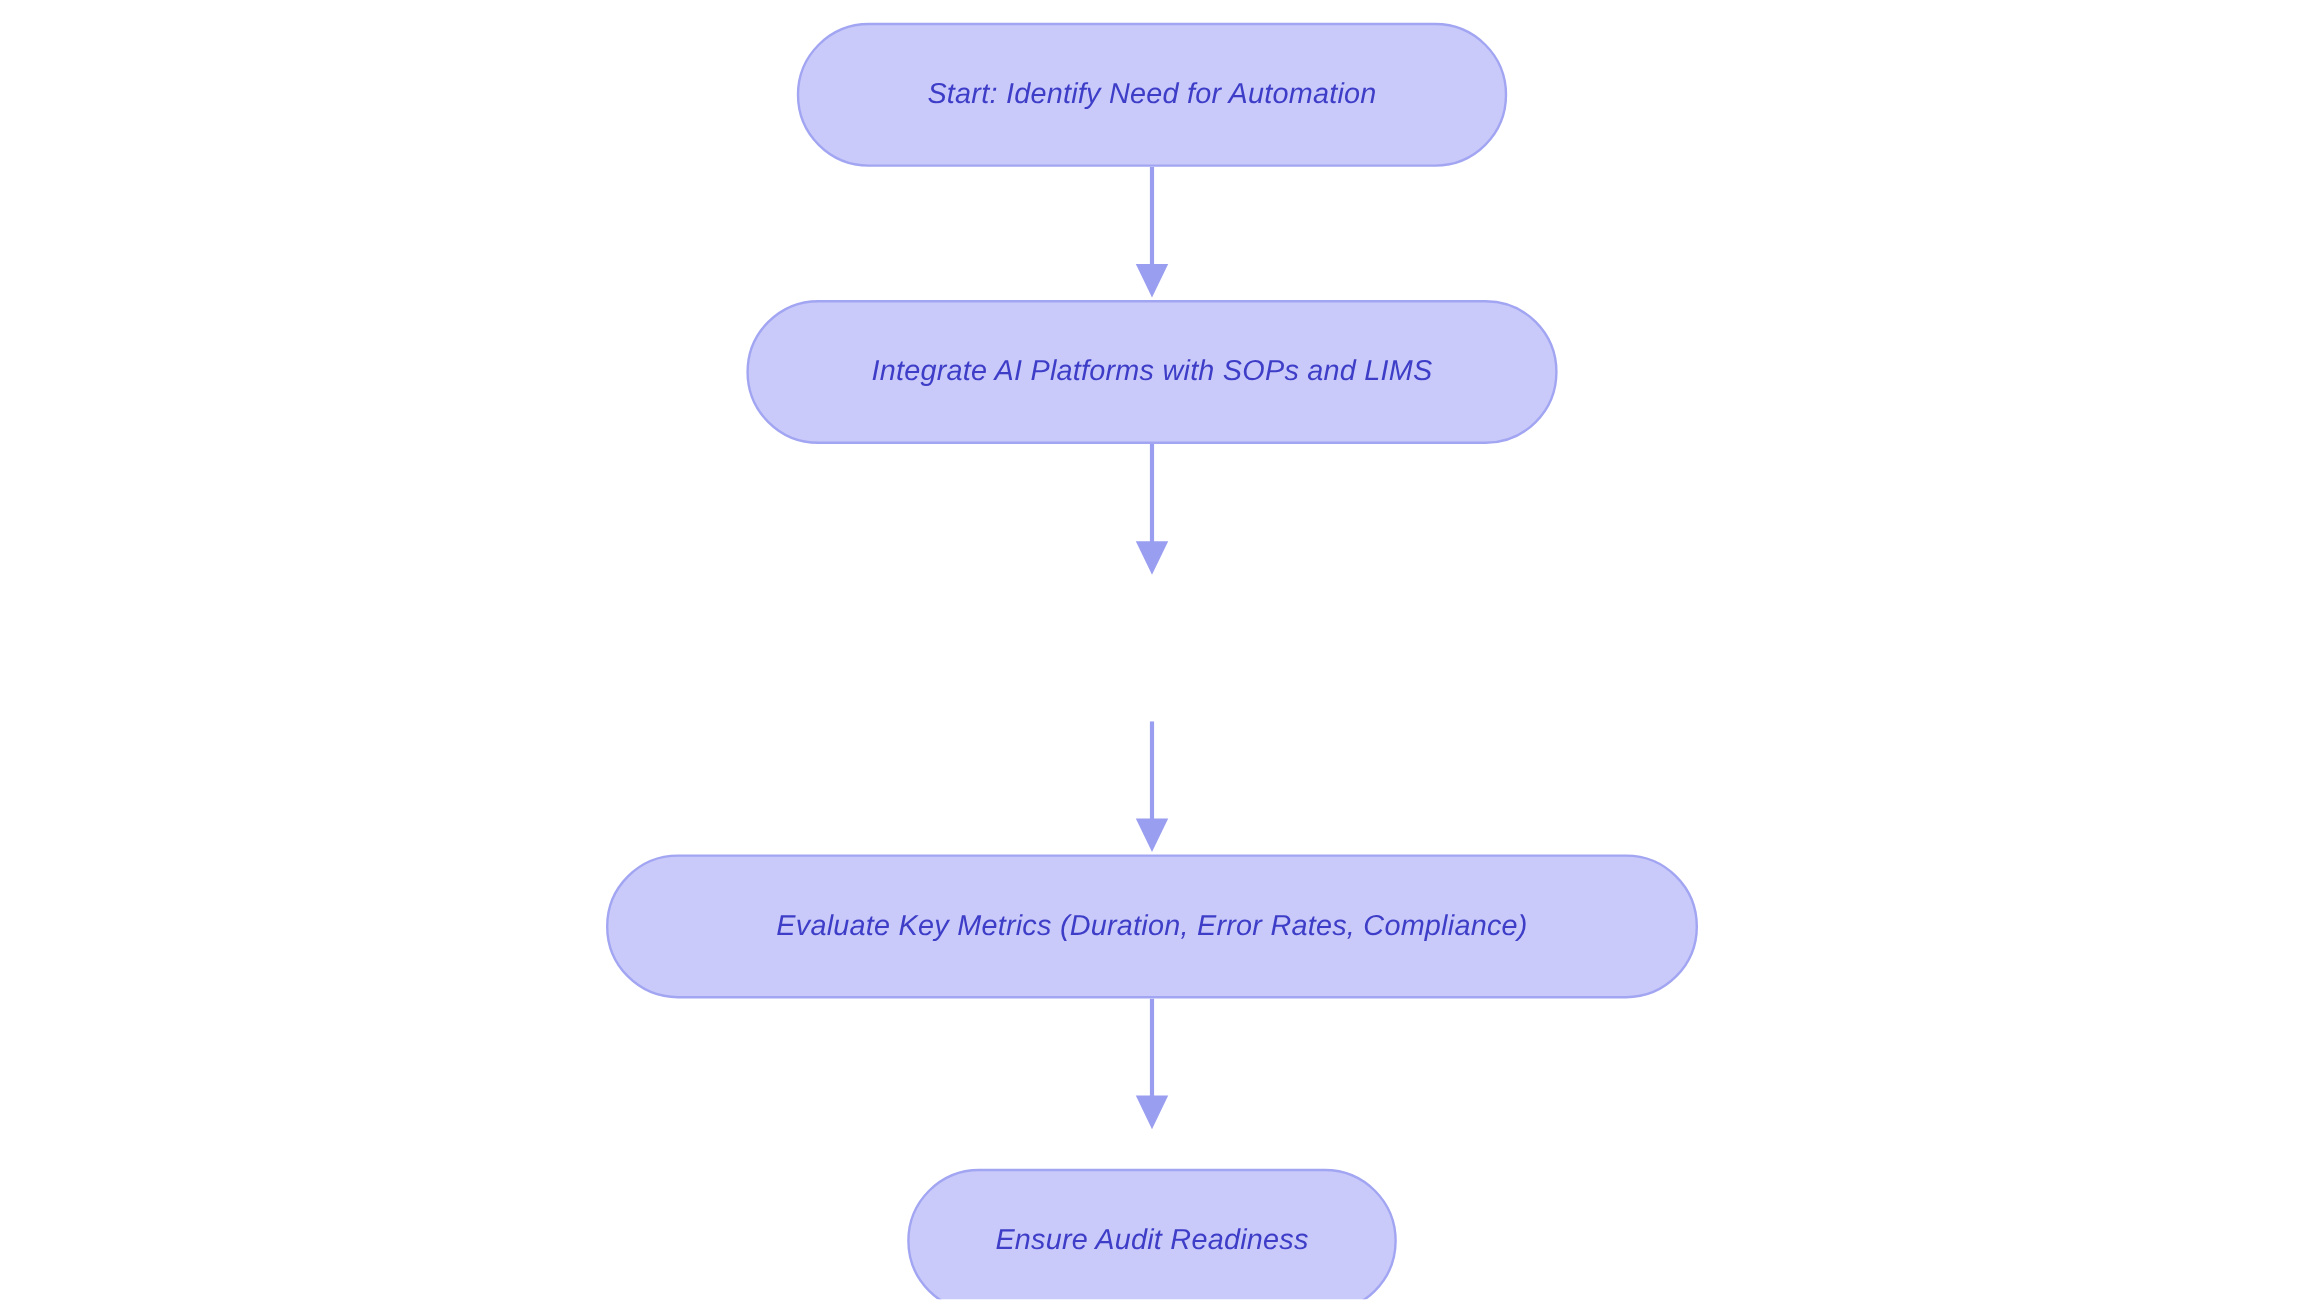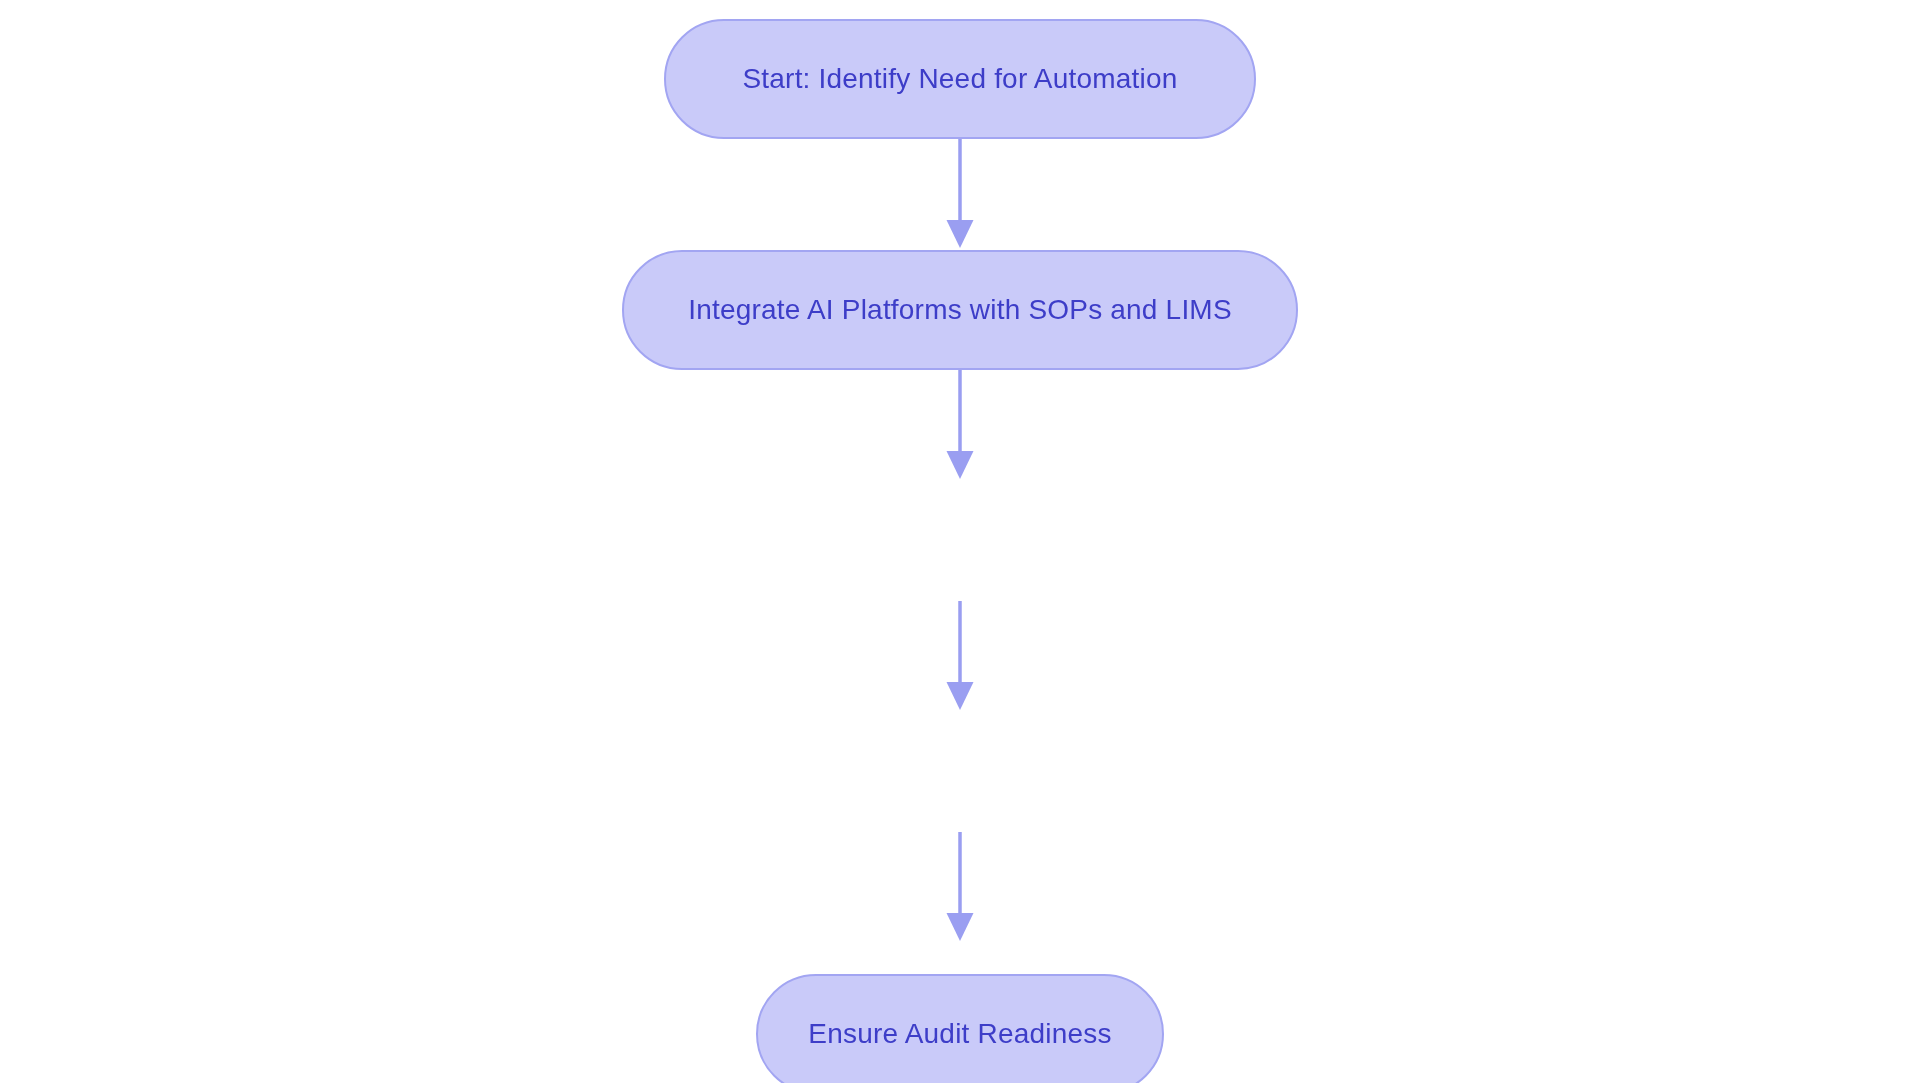--- a/index.html
+++ b/index.html
@@ -24,23 +24,24 @@
     background: var(--node-fill, #c9caf9);
     border: 2px solid var(--node-border, #a2a5f2);
     box-sizing: border-box;
     display: flex;
     align-items: center;
     justify-content: center;
     text-align: center;
   }
   .node-label {
     color: var(--node-text, #3d3dc8);
-    font-size: 28px;
+    font-size: 24px;
     letter-spacing: 0.2px;
     white-space: nowrap;
+    font-style: italic;
   }
   .arrow {
     position: absolute;
     left: 50%;
     transform: translateX(-50%);
     width: 32px;
     height: 111px;
     display: block;
   }
   .arrow .stem {
@@ -75,20 +76,23 @@
     <line class="stem" x1="16" y1="0" x2="16" y2="82"></line>
     <polygon class="head" points="16,109 2.5,81 29.5,81"></polygon>
   </svg>
 
 
   <svg class="arrow" style="top:601px;" viewBox="0 0 32 111">
     <line class="stem" x1="16" y1="0" x2="16" y2="82"></line>
     <polygon class="head" points="16,109 2.5,81 29.5,81"></polygon>
   </svg>
 
+  <div class="node" style="top:712px; width:910px;">
+    <span class="node-label">Evaluate Key Metrics (Duration, Error Rates, Compliance)</span>
+  </div>
 
   <svg class="arrow" style="top:832px;" viewBox="0 0 32 111">
     <line class="stem" x1="16" y1="0" x2="16" y2="82"></line>
     <polygon class="head" points="16,109 2.5,81 29.5,81"></polygon>
   </svg>
 
   <div class="node" style="top:974px; width:408px;">
     <span class="node-label">Ensure Audit Readiness</span>
   </div>
 

